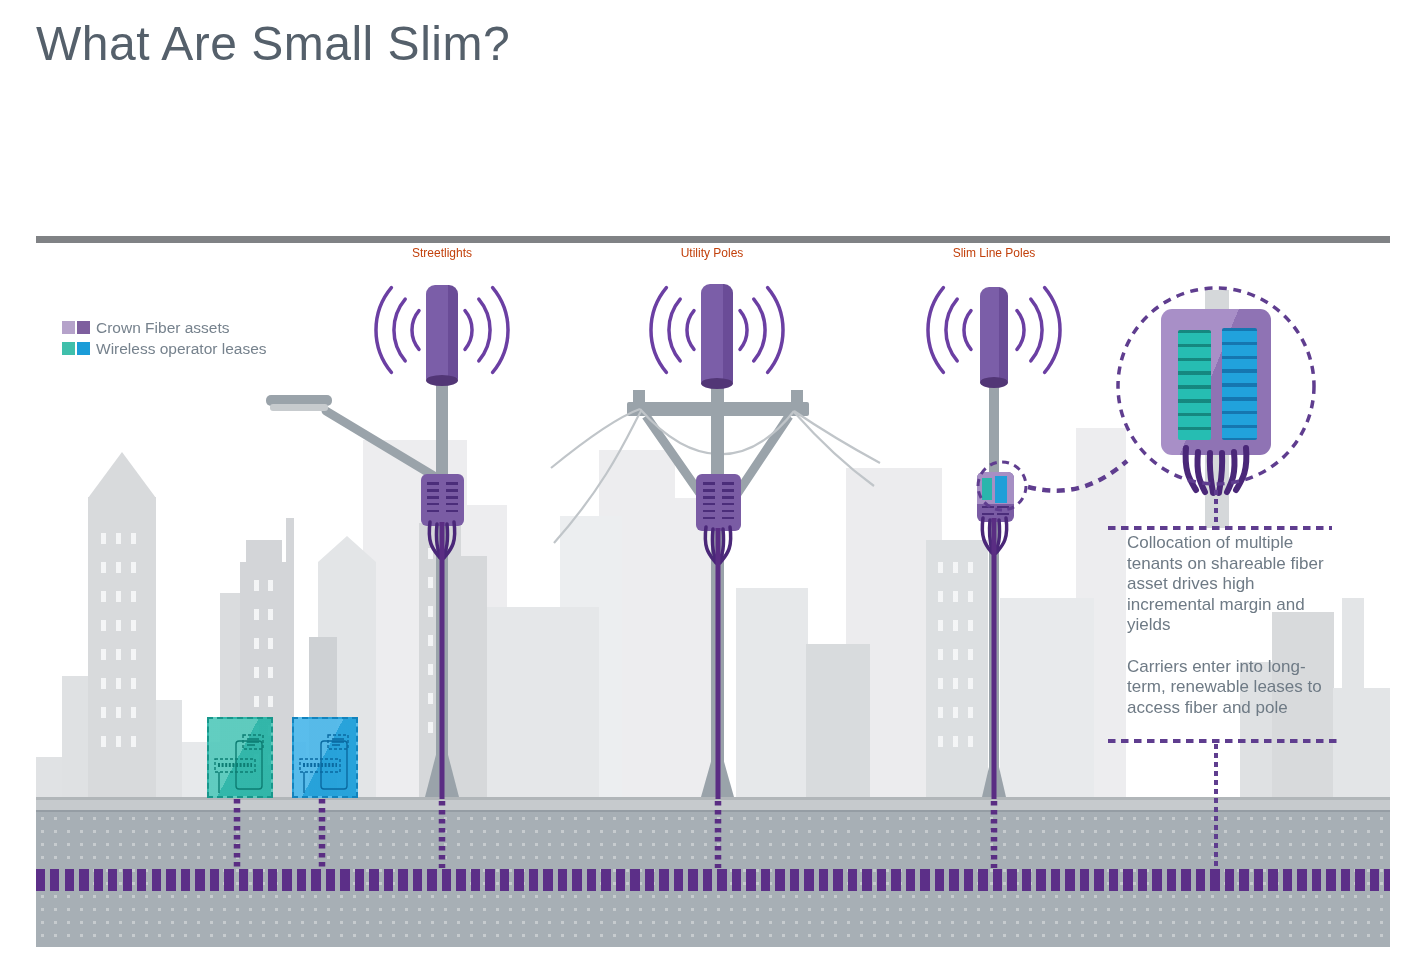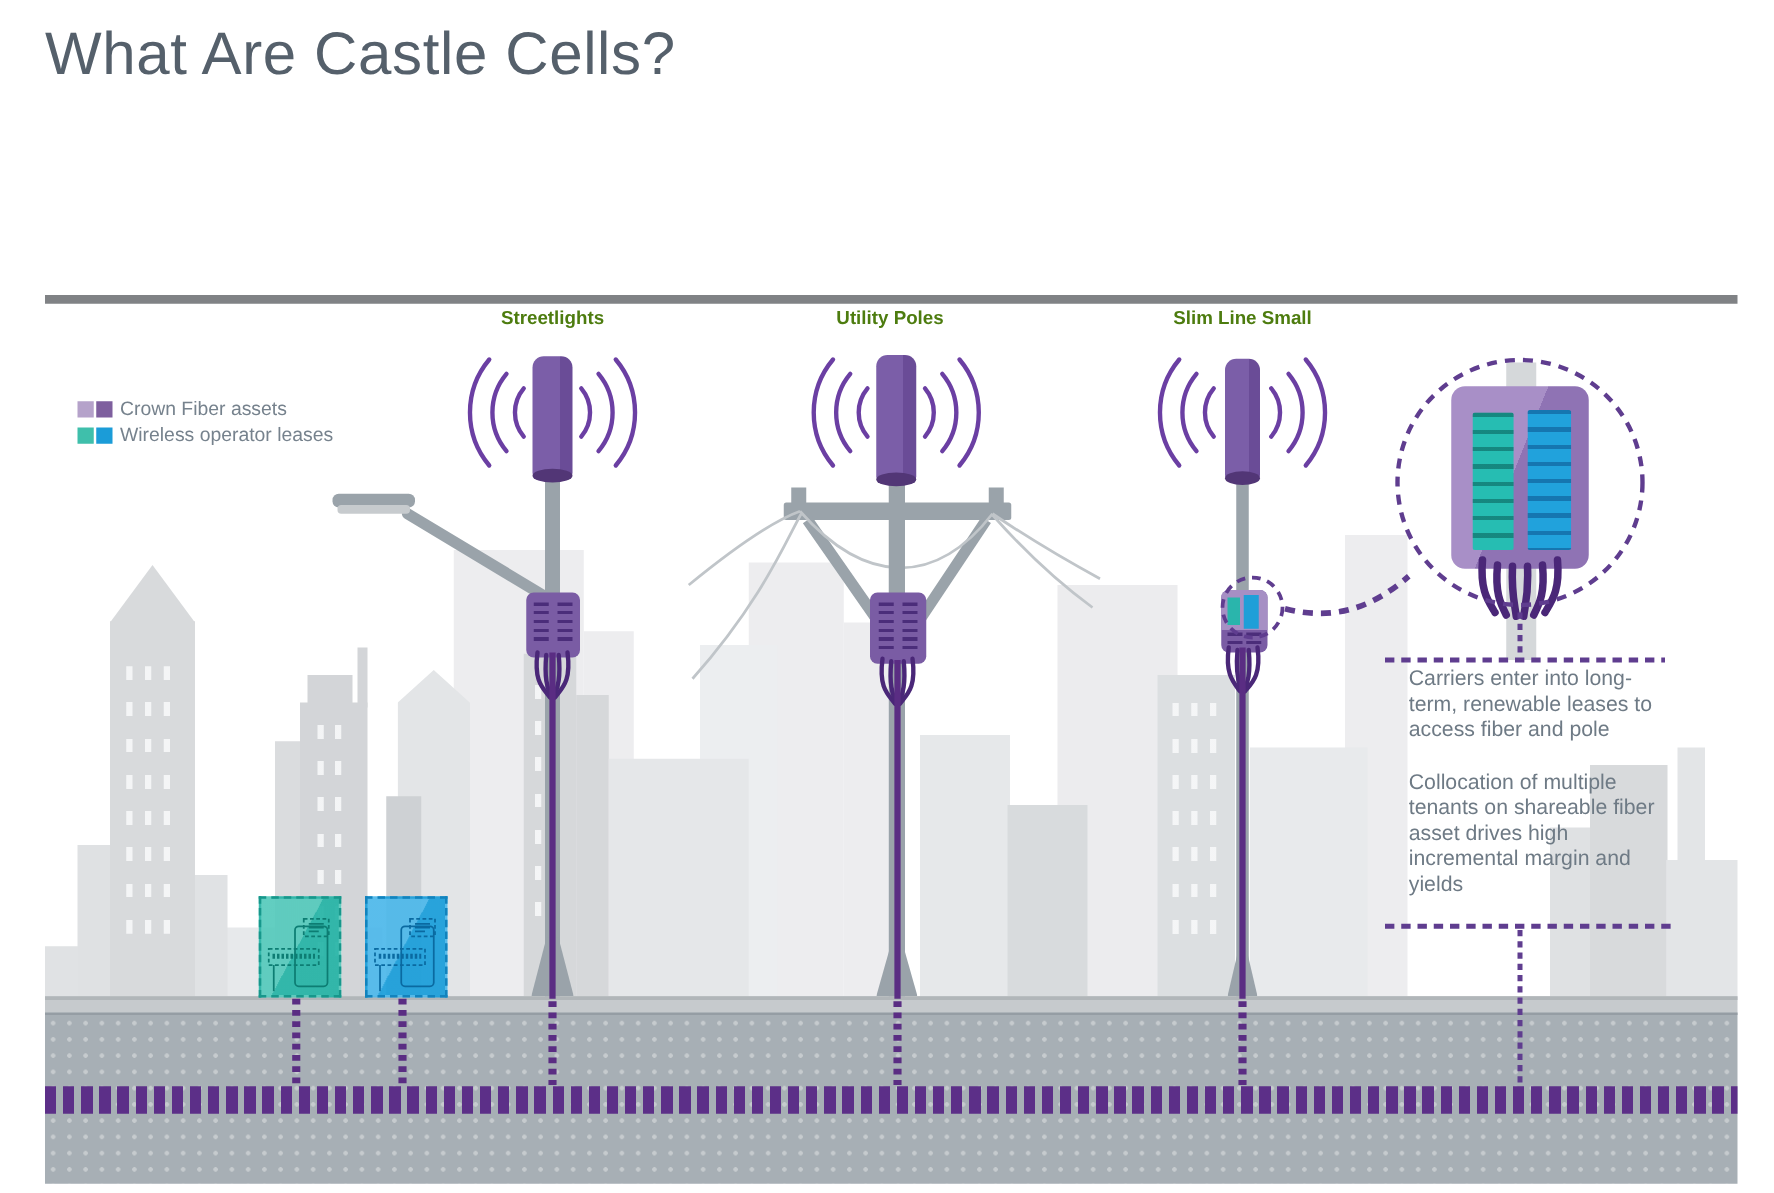--- a/index.html
+++ b/index.html
@@ -6,21 +6,21 @@
   .page{position:relative;width:1419px;height:954px;background:#ffffff;overflow:hidden;
         font-family:"Liberation Sans", sans-serif;}
   .abs{position:absolute;}
 
   
   .title{left:36px;top:16px;font-size:48px;font-weight:400;color:#55606b;letter-spacing:.5px;}
   .subtitle{left:36px;top:132px;width:1330px;font-size:29px;line-height:40px;color:#30313a;}
   .divider{left:36px;top:236px;width:1354px;height:7px;background:#808285;}
 
   
-  .pole-label{top:246px;transform:translateX(-50%);font-size:15px;font-weight:700;color:#4d7c0f;white-space:nowrap;}
+  .pole-label{top:246px;transform:translateX(-50%);font-size:12px;font-weight:400;color:#c2410c;white-space:nowrap;}
   .legend{left:62px;top:317px;}
   .legend-row{display:flex;align-items:center;height:21px;}
   .sw{width:13px;height:13px;display:inline-block;margin-right:2px;}
   .legend-label{margin-left:4px;font-size:15.5px;color:#76828d;white-space:nowrap;}
   .annotation{left:1108px;top:533px;width:232px;}
   .annotation p{margin:0;padding:0 0 0 19px;font-size:17px;line-height:20.5px;color:#6e7a85;}
   .annotation p + p{margin-top:21px;}
 
   
   .bld{position:absolute;}
@@ -67,21 +67,21 @@
             border:2px dashed #1283bd;}
   .box svg{position:absolute;left:0;top:0;}
 
   svg.overlay{position:absolute;left:0;top:0;pointer-events:none;}
 </style>
 </head>
 <body>
 
 <div class="page">
 
-  <div class="abs title">What Are Castle Cells?</div>
+  <div class="abs title">What Are Small Slim?</div>
   <div class="abs divider"></div>
 
   <div>
     <div class="bld" style="left:363px;top:440px;width:104px;height:357px;background:#ededef"></div>
     <div class="bld" style="left:467px;top:505px;width:40px;height:292px;background:#ededef"></div>
     <div class="bld" style="left:599px;top:450px;width:76px;height:347px;background:#ededef"></div>
     <div class="bld" style="left:675px;top:498px;width:36px;height:299px;background:#ededef"></div>
     <div class="bld" style="left:846px;top:468px;width:96px;height:329px;background:#ececee"></div>
     <div class="bld" style="left:1076px;top:428px;width:50px;height:369px;background:#ededef"></div>
     <div class="bld" style="left:560px;top:516px;width:62px;height:281px;background:#eceef0"></div>
@@ -281,33 +281,33 @@
       <path d="M1028,487 C1068,497 1098,486 1127,461" stroke-width="4.5" stroke-dasharray="8 6.5"></path>
       <path d="M1216,490 V525" stroke-width="4" stroke-dasharray="5 4"></path>
       <path d="M1108,528 H1332" stroke-width="4" stroke-dasharray="7.5 5.5"></path>
       <path d="M1108,741 H1338" stroke-width="4" stroke-dasharray="7.5 5.5"></path>
       <path d="M1216,744 V866" stroke-width="4" stroke-dasharray="5 4"></path>
     </g>
   </svg>
 
   <div class="abs pole-label" style="left:442px">Streetlights</div>
   <div class="abs pole-label" style="left:712px">Utility Poles</div>
-  <div class="abs pole-label" style="left:994px">Slim Line Small</div>
+  <div class="abs pole-label" style="left:994px">Slim Line Poles</div>
 
   <div class="abs legend">
     <div class="legend-row">
       <span class="sw" style="background:#b5a2ca"></span>
         <span class="sw" style="background:#7e5f9e"></span>
       <span class="legend-label">Crown Fiber assets</span>
     </div>
     <div class="legend-row">
       <span class="sw" style="background:#3fbfab"></span>
         <span class="sw" style="background:#1b9cd8"></span>
       <span class="legend-label">Wireless operator leases</span>
     </div>
   </div>
 
   <div class="abs annotation">
+    <p>Collocation of multiple tenants on shareable fiber asset drives high incremental margin and yields</p>
     <p>Carriers enter into long-term, renewable leases to access fiber and pole</p>
-    <p>Collocation of multiple tenants on shareable fiber asset drives high incremental margin and yields</p>
   </div>
 
 </div>
 
 </body></html>

